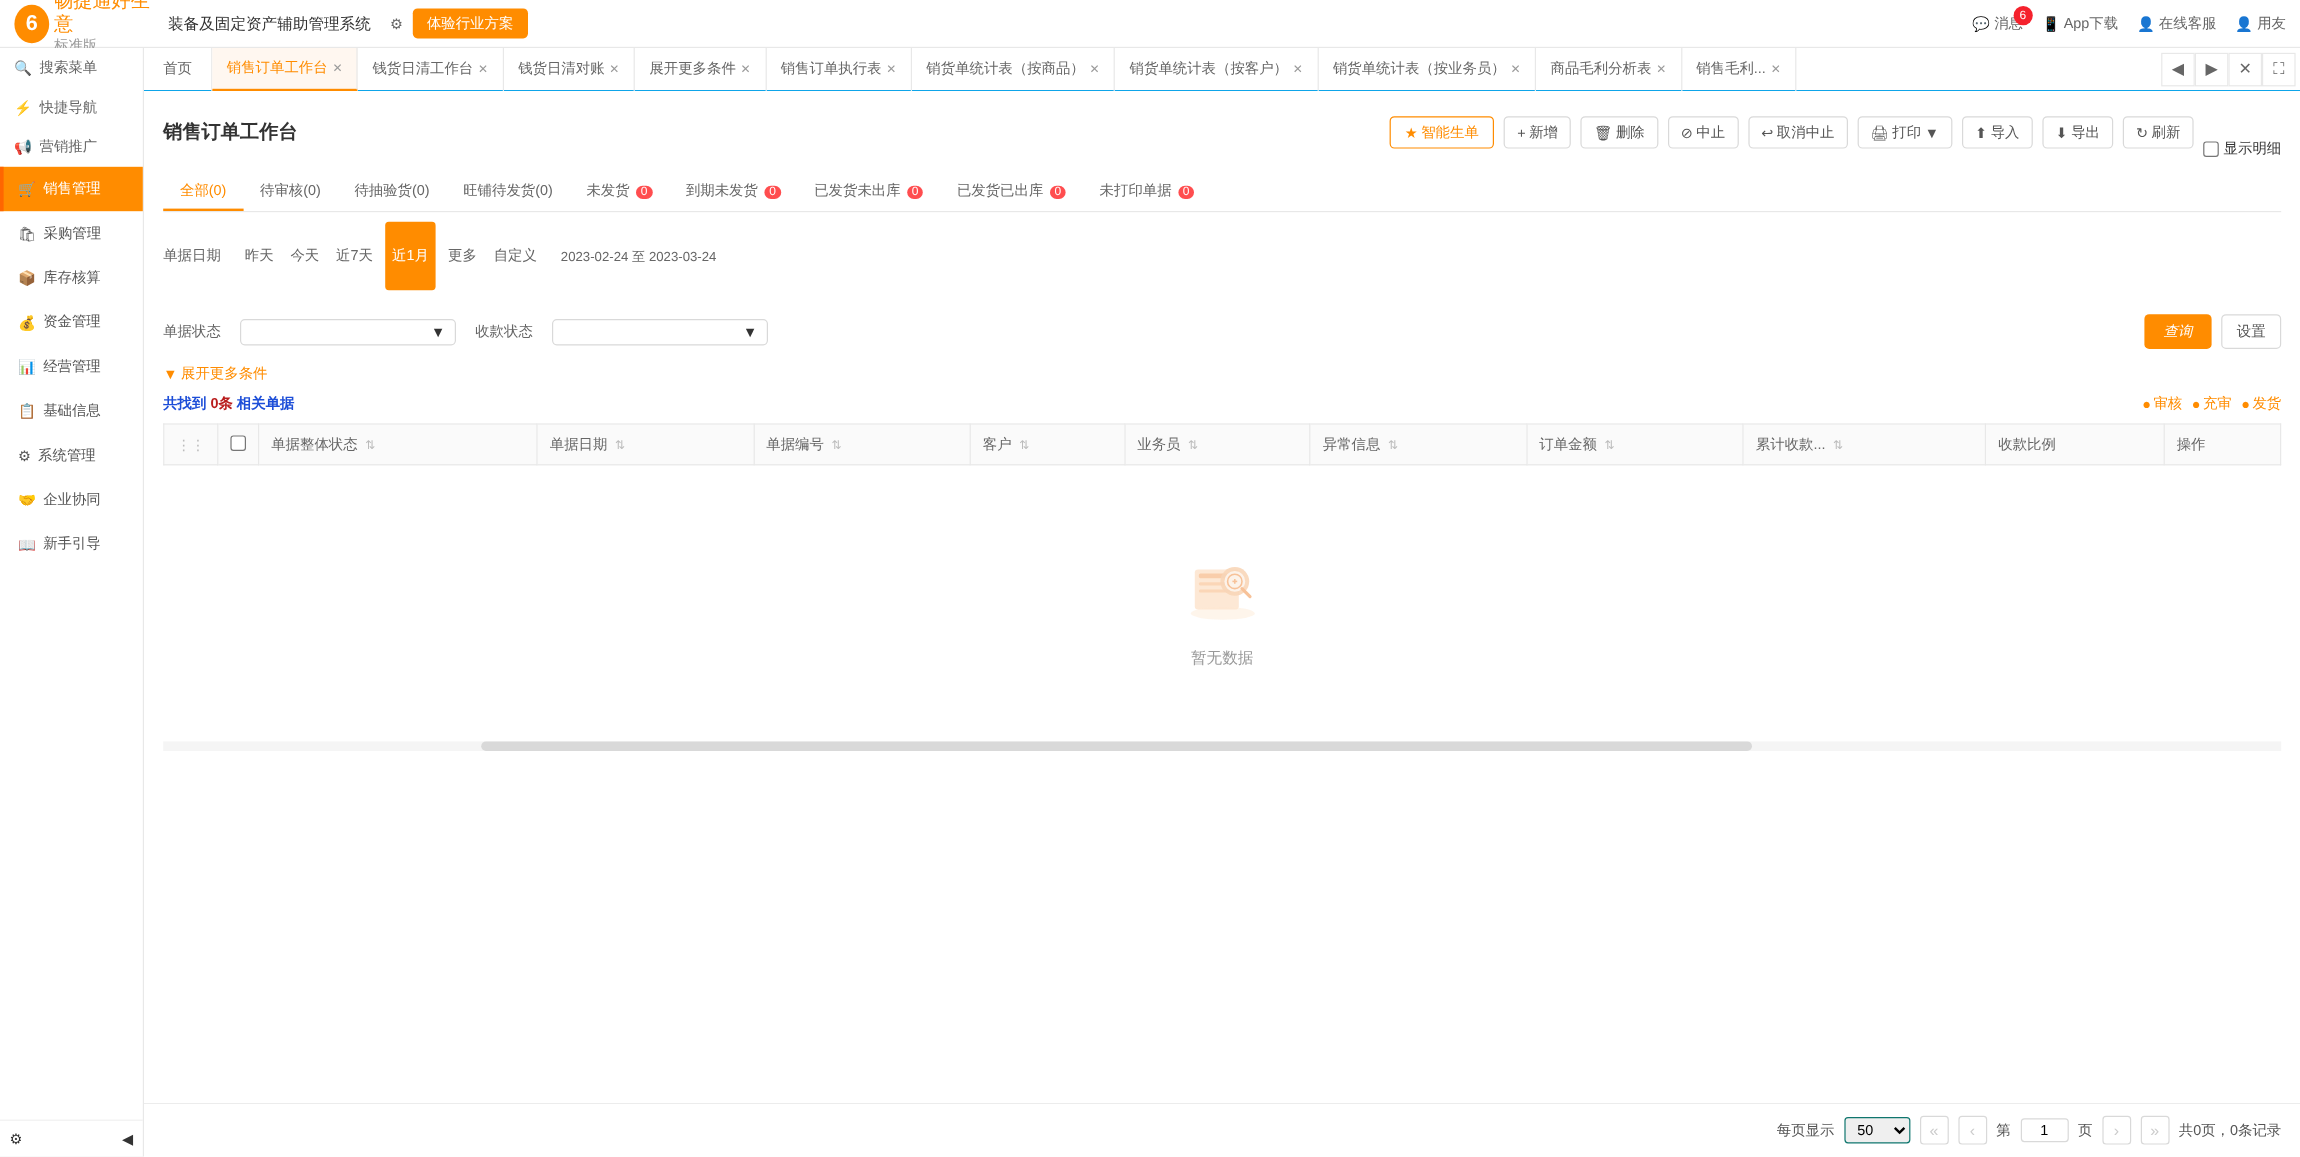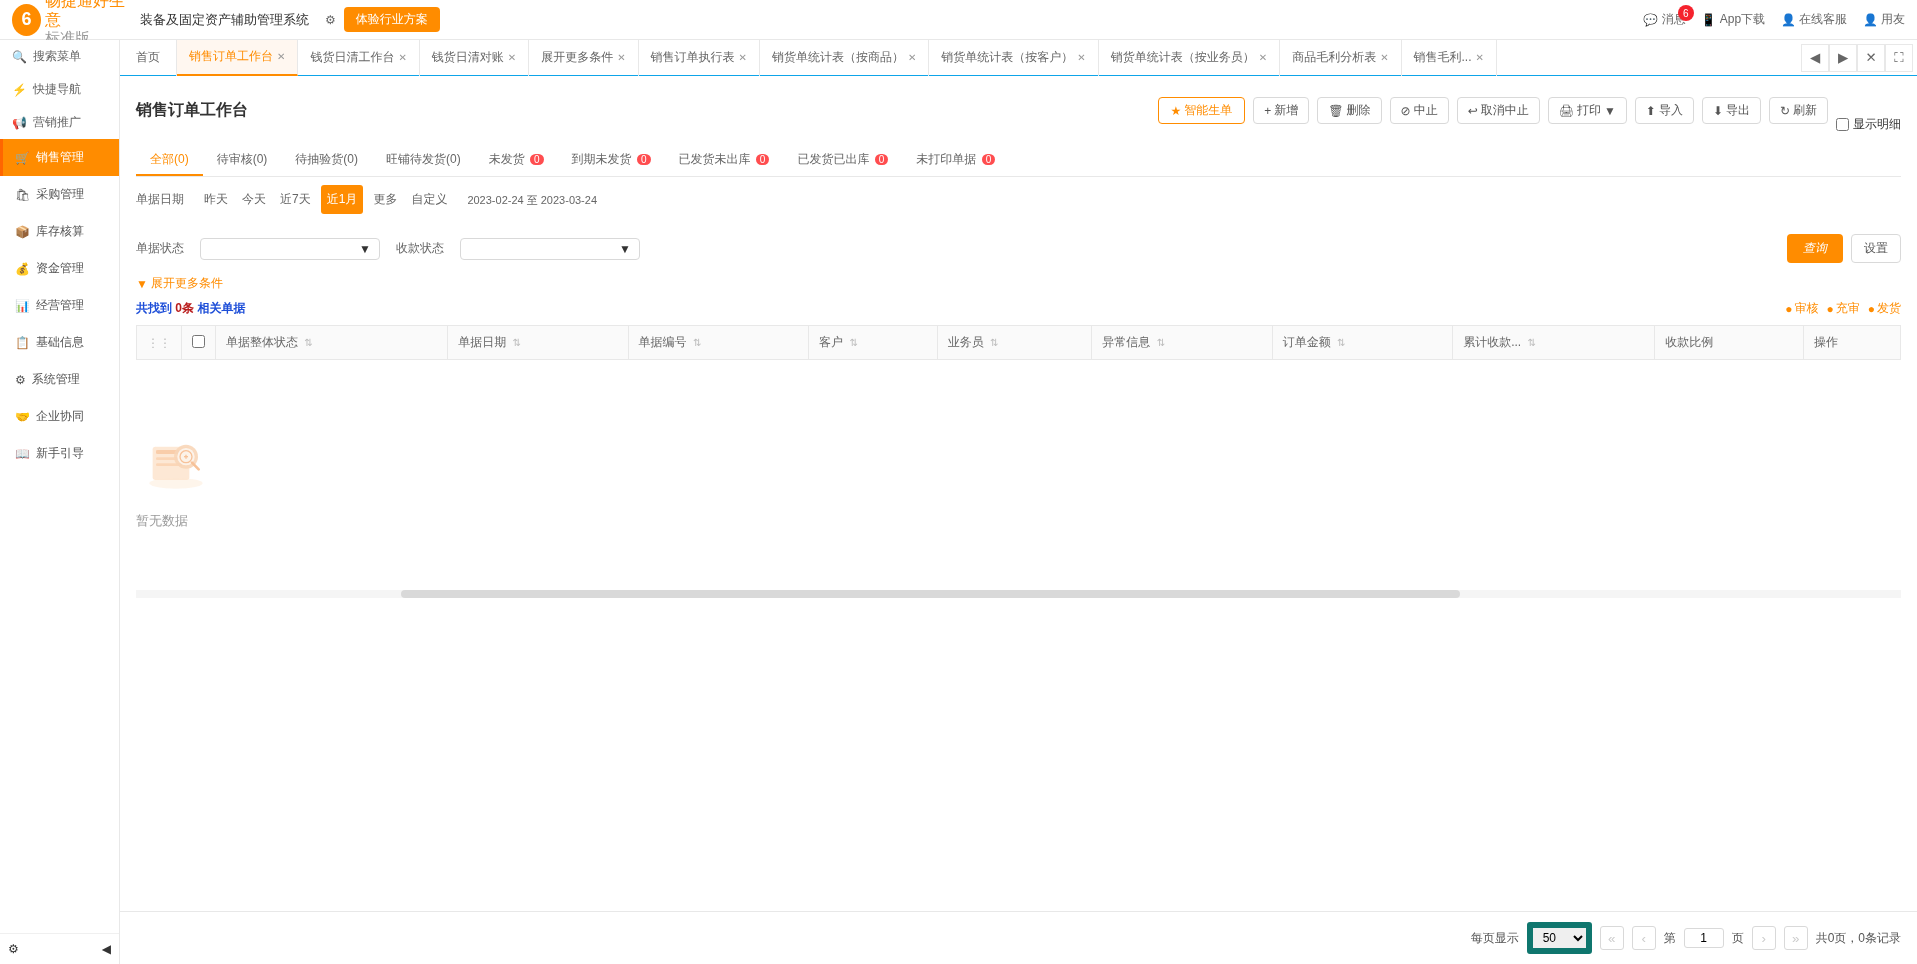--- a/index.html
+++ b/index.html
@@ -11,21 +11,21 @@
     .main-area { display: flex; flex: 1; overflow: hidden; }
     .sidebar { width: 120px; background: #fff; flex-shrink: 0; border-right: 1px solid #e8e8e8; display: flex; flex-direction: column; }
     .content-area { flex: 1; display: flex; flex-direction: column; overflow: hidden; }
     .tab-bar { display: flex; align-items: center; background: #fff; border-bottom: 1px solid #0ea5e9; height: 36px; flex-shrink: 0; padding-left: 0; }
     .page-content { flex: 1; overflow: auto; background: #f5f5f5; padding: 0; }
 
     
     .logo-area { display: flex; align-items: center; width: 120px; flex-shrink: 0; }
     .logo-icon { width: 32px; height: 32px; background: #ff8c00; border-radius: 50%; display: flex; align-items: center; justify-content: center; color: #fff; font-size: 18px; font-weight: bold; margin-right: 4px; }
     .logo-text { font-size: 16px; color: #ff8c00; line-height: 1.2; }
-    .logo-sub { font-size: 15px; color: #999; }
+    .logo-sub { font-size: 12px; color: #999; }
     .top-bar-mid { display: flex; align-items: center; flex: 1; padding-left: 8px; }
     .system-title { font-size: 13px; color: #333; margin-right: 8px; }
     .industry-btn { background: #ff8c00; color: #fff; border: none; border-radius: 4px; padding: 4px 12px; font-size: 12px; cursor: pointer; }
     .top-icon-group { display: flex; align-items: center; gap: 16px; color: #666; font-size: 12px; }
     .top-icon-item { display: flex; align-items: center; gap: 3px; cursor: pointer; position: relative; }
     .badge { background: #f5222d; color: #fff; border-radius: 8px; font-size: 10px; padding: 0 4px; min-width: 16px; height: 16px; display: flex; align-items: center; justify-content: center; position: absolute; top: -6px; right: -8px; }
     .gear-icon { cursor: pointer; color: #666; margin: 0 8px; }
     .sidebar-search-item { display: flex; align-items: center; gap: 6px; padding: 8px 12px; cursor: pointer; color: #666; font-size: 12px; }
     .sidebar-nav-item { display: flex; align-items: center; gap: 6px; padding: 10px 12px; cursor: pointer; color: #555; font-size: 12px; border-left: 3px solid transparent; }
     .sidebar-nav-item.active { background: #ff8c00; color: #fff; border-left-color: #ff6600; }
@@ -51,21 +51,21 @@
     .filter-tabs { display: flex; align-items: center; gap: 0; border-bottom: 1px solid #e8e8e8; margin-bottom: 0; }
     .filter-tab { padding: 6px 14px; font-size: 12px; color: #666; cursor: pointer; border-bottom: 2px solid transparent; white-space: nowrap; }
     .filter-tab.active { color: #ff8c00; border-bottom-color: #ff8c00; }
     .filter-tab .tab-badge-orange { background: #ff4d4f; color: #fff; border-radius: 8px; font-size: 10px; padding: 0 4px; margin-left: 2px; }
 
     
     .search-row { display: flex; align-items: center; gap: 16px; padding: 8px 0; flex-wrap: wrap; }
     .search-label { color: #666; font-size: 12px; white-space: nowrap; }
     .date-filter { display: flex; align-items: center; gap: 6px; }
     .date-opt { color: #666; font-size: 12px; cursor: pointer; padding: 2px 4px; }
-    .date-opt.active { color: #fff; background: #ff8c00; border-radius: 3px; padding: 6px 6px; }
+    .date-opt.active { color: #fff; background: #ff8c00; border-radius: 3px; padding: 20px 6px; }
     .date-range { color: #666; font-size: 11px; margin-top: 2px; }
     .search-select { display: flex; align-items: center; gap: 4px; border: 1px solid #d9d9d9; border-radius: 4px; padding: 3px 8px; min-width: 180px; background: #fff; cursor: pointer; }
     .search-select-text { flex: 1; color: #999; font-size: 12px; }
     .btn-query { background: #ff8c00; color: #fff; border: none; border-radius: 4px; padding: 5px 16px; font-size: 12px; cursor: pointer; font-style: italic; }
     .btn-setting { background: #fff; border: 1px solid #d9d9d9; color: #555; border-radius: 4px; padding: 5px 12px; font-size: 12px; cursor: pointer; }
     .expand-more { color: #ff8c00; font-size: 12px; cursor: pointer; display: flex; align-items: center; gap: 3px; margin: 4px 0; }
 
     
     .table-header-bar { display: flex; align-items: center; justify-content: space-between; margin: 8px 0; }
     .result-count { font-size: 12px; color: #666; }
@@ -73,27 +73,27 @@
     .table-actions { display: flex; align-items: center; gap: 8px; }
     .action-btn { color: #ff8c00; font-size: 12px; cursor: pointer; display: flex; align-items: center; gap: 2px; }
 
     
     .data-table { width: 100%; border-collapse: collapse; font-size: 12px; }
     .data-table th { background: #fafafa; border: 1px solid #e8e8e8; padding: 8px 10px; color: #666; font-weight: normal; text-align: left; white-space: nowrap; }
     .data-table th .sort-icon { color: #bbb; margin-left: 3px; font-size: 10px; }
     .drag-handle { cursor: grab; color: #bbb; }
 
     
-    .empty-state { display: flex; flex-direction: column; align-items: flex-start; justify-content: center; padding: 60px 0; }
+    .empty-state { display: flex; flex-direction: column; align-items: center; justify-content: center; padding: 60px 0; }
     .empty-icon { width: 80px; height: 80px; opacity: 0.7; margin-bottom: 12px; }
     .empty-text { color: #999; font-size: 13px; }
 
     
     .pagination-bar { display: flex; align-items: center; justify-content: flex-end; padding: 10px 16px; border-top: 1px solid #e8e8e8; gap: 8px; font-size: 12px; color: #555; background: #fff; position: sticky; bottom: 0; }
-    .page-size-select { border: 6px solid #0f766e; border-radius: 3px; padding: 2px 6px; font-size: 12px; }
+    .page-size-select { border: 1px solid #0f766e; border-radius: 3px; padding: 2px 6px; font-size: 12px; }
     .page-btn { width: 24px; height: 24px; display: flex; align-items: center; justify-content: center; border: 1px solid #d9d9d9; border-radius: 3px; cursor: pointer; color: #555; background: #fff; }
     .page-btn.disabled { color: #ccc; cursor: not-allowed; }
     .page-input { width: 40px; border: 1px solid #d9d9d9; border-radius: 3px; padding: 2px 4px; text-align: center; font-size: 12px; }
 
     
     .scroll-bar-track { height: 8px; background: #f5f5f5; margin: 0; }
     .scroll-bar-thumb { height: 8px; background: #d9d9d9; border-radius: 4px; width: 60%; margin-left: 15%; }
   </style>
 </head>
 <body>

